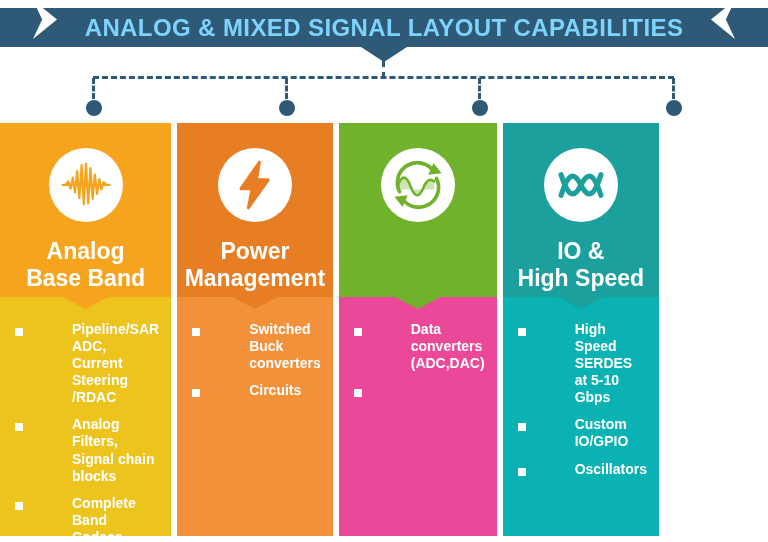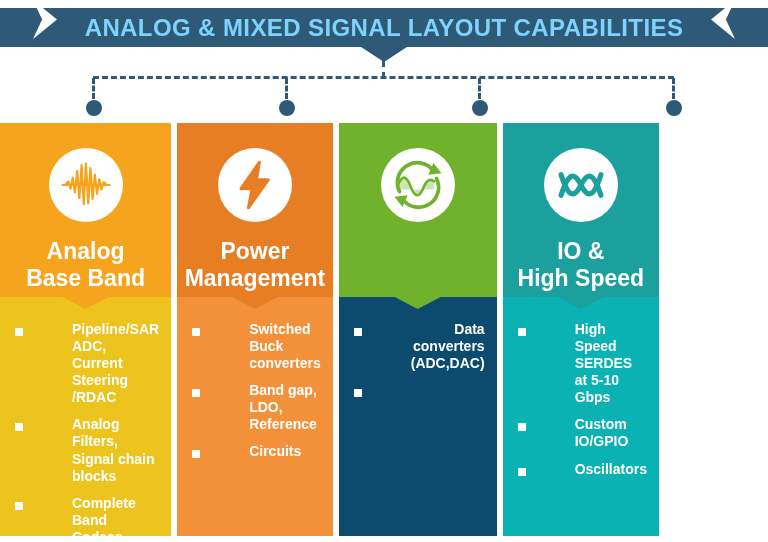--- a/index.html
+++ b/index.html
@@ -134,46 +134,41 @@
     </div>
     <div class="col-body" style="background: rgb(242, 145, 58);">
       <div class="notch" style="background: rgb(232, 126, 36);"></div>
       <div class="item">
           <span class="bullet"></span>
           <span class="item-text">Switched Buck
 converters</span>
         </div>
       <div class="item">
           <span class="bullet"></span>
-          <span class="item-text">Band gap, LDO,
-Reference</span>
-        </div>
-      <div class="item">
-          <span class="bullet"></span>
           <span class="item-text">Circuits</span>
         </div>
     </div>
   </div>
 
   <div class="col">
     <div class="col-header" style="background: rgb(112, 178, 44);">
       <div class="circle">
         <span>
           <svg width="56" height="56" viewBox="0 0 76 76" fill="none">
             <path d="M13 47 A27 27 0 0 1 59 19" stroke="#70B22C" stroke-width="5" stroke-linecap="round"></path>
             <path d="M63 29 A27 27 0 0 1 17 57" stroke="#70B22C" stroke-width="5" stroke-linecap="round"></path>
             <polygon points="59,8 70,22 52,24" fill="#70B22C"></polygon>
             <polygon points="17,68 6,54 24,52" fill="#70B22C"></polygon>
             <path d="M10 40 C16 24 22 24 28 40 C34 56 40 56 46 40 C50 31 54 29 60 33 L60 44 L10 44 Z" fill="#70B22C" fill-opacity="0.35"></path>
             <path d="M10 40 C16 24 22 24 28 40 C34 56 40 56 46 40 C50 31 54 29 60 33" stroke="#70B22C" stroke-width="3.5" stroke-linecap="round"></path>
           </svg>
         </span>
       </div>
     </div>
-    <div class="col-body" style="background: #0c4a6e; text-align: right;">
+    <div class="col-body" style="background: #ec4899;">
       <div class="notch" style="background: rgb(112, 178, 44);"></div>
       <div class="item">
           <span class="bullet"></span>
           <span class="item-text">Data
 converters
 (ADC,DAC)</span>
         </div>
       <div class="item">
           <span class="bullet"></span>
         </div>

